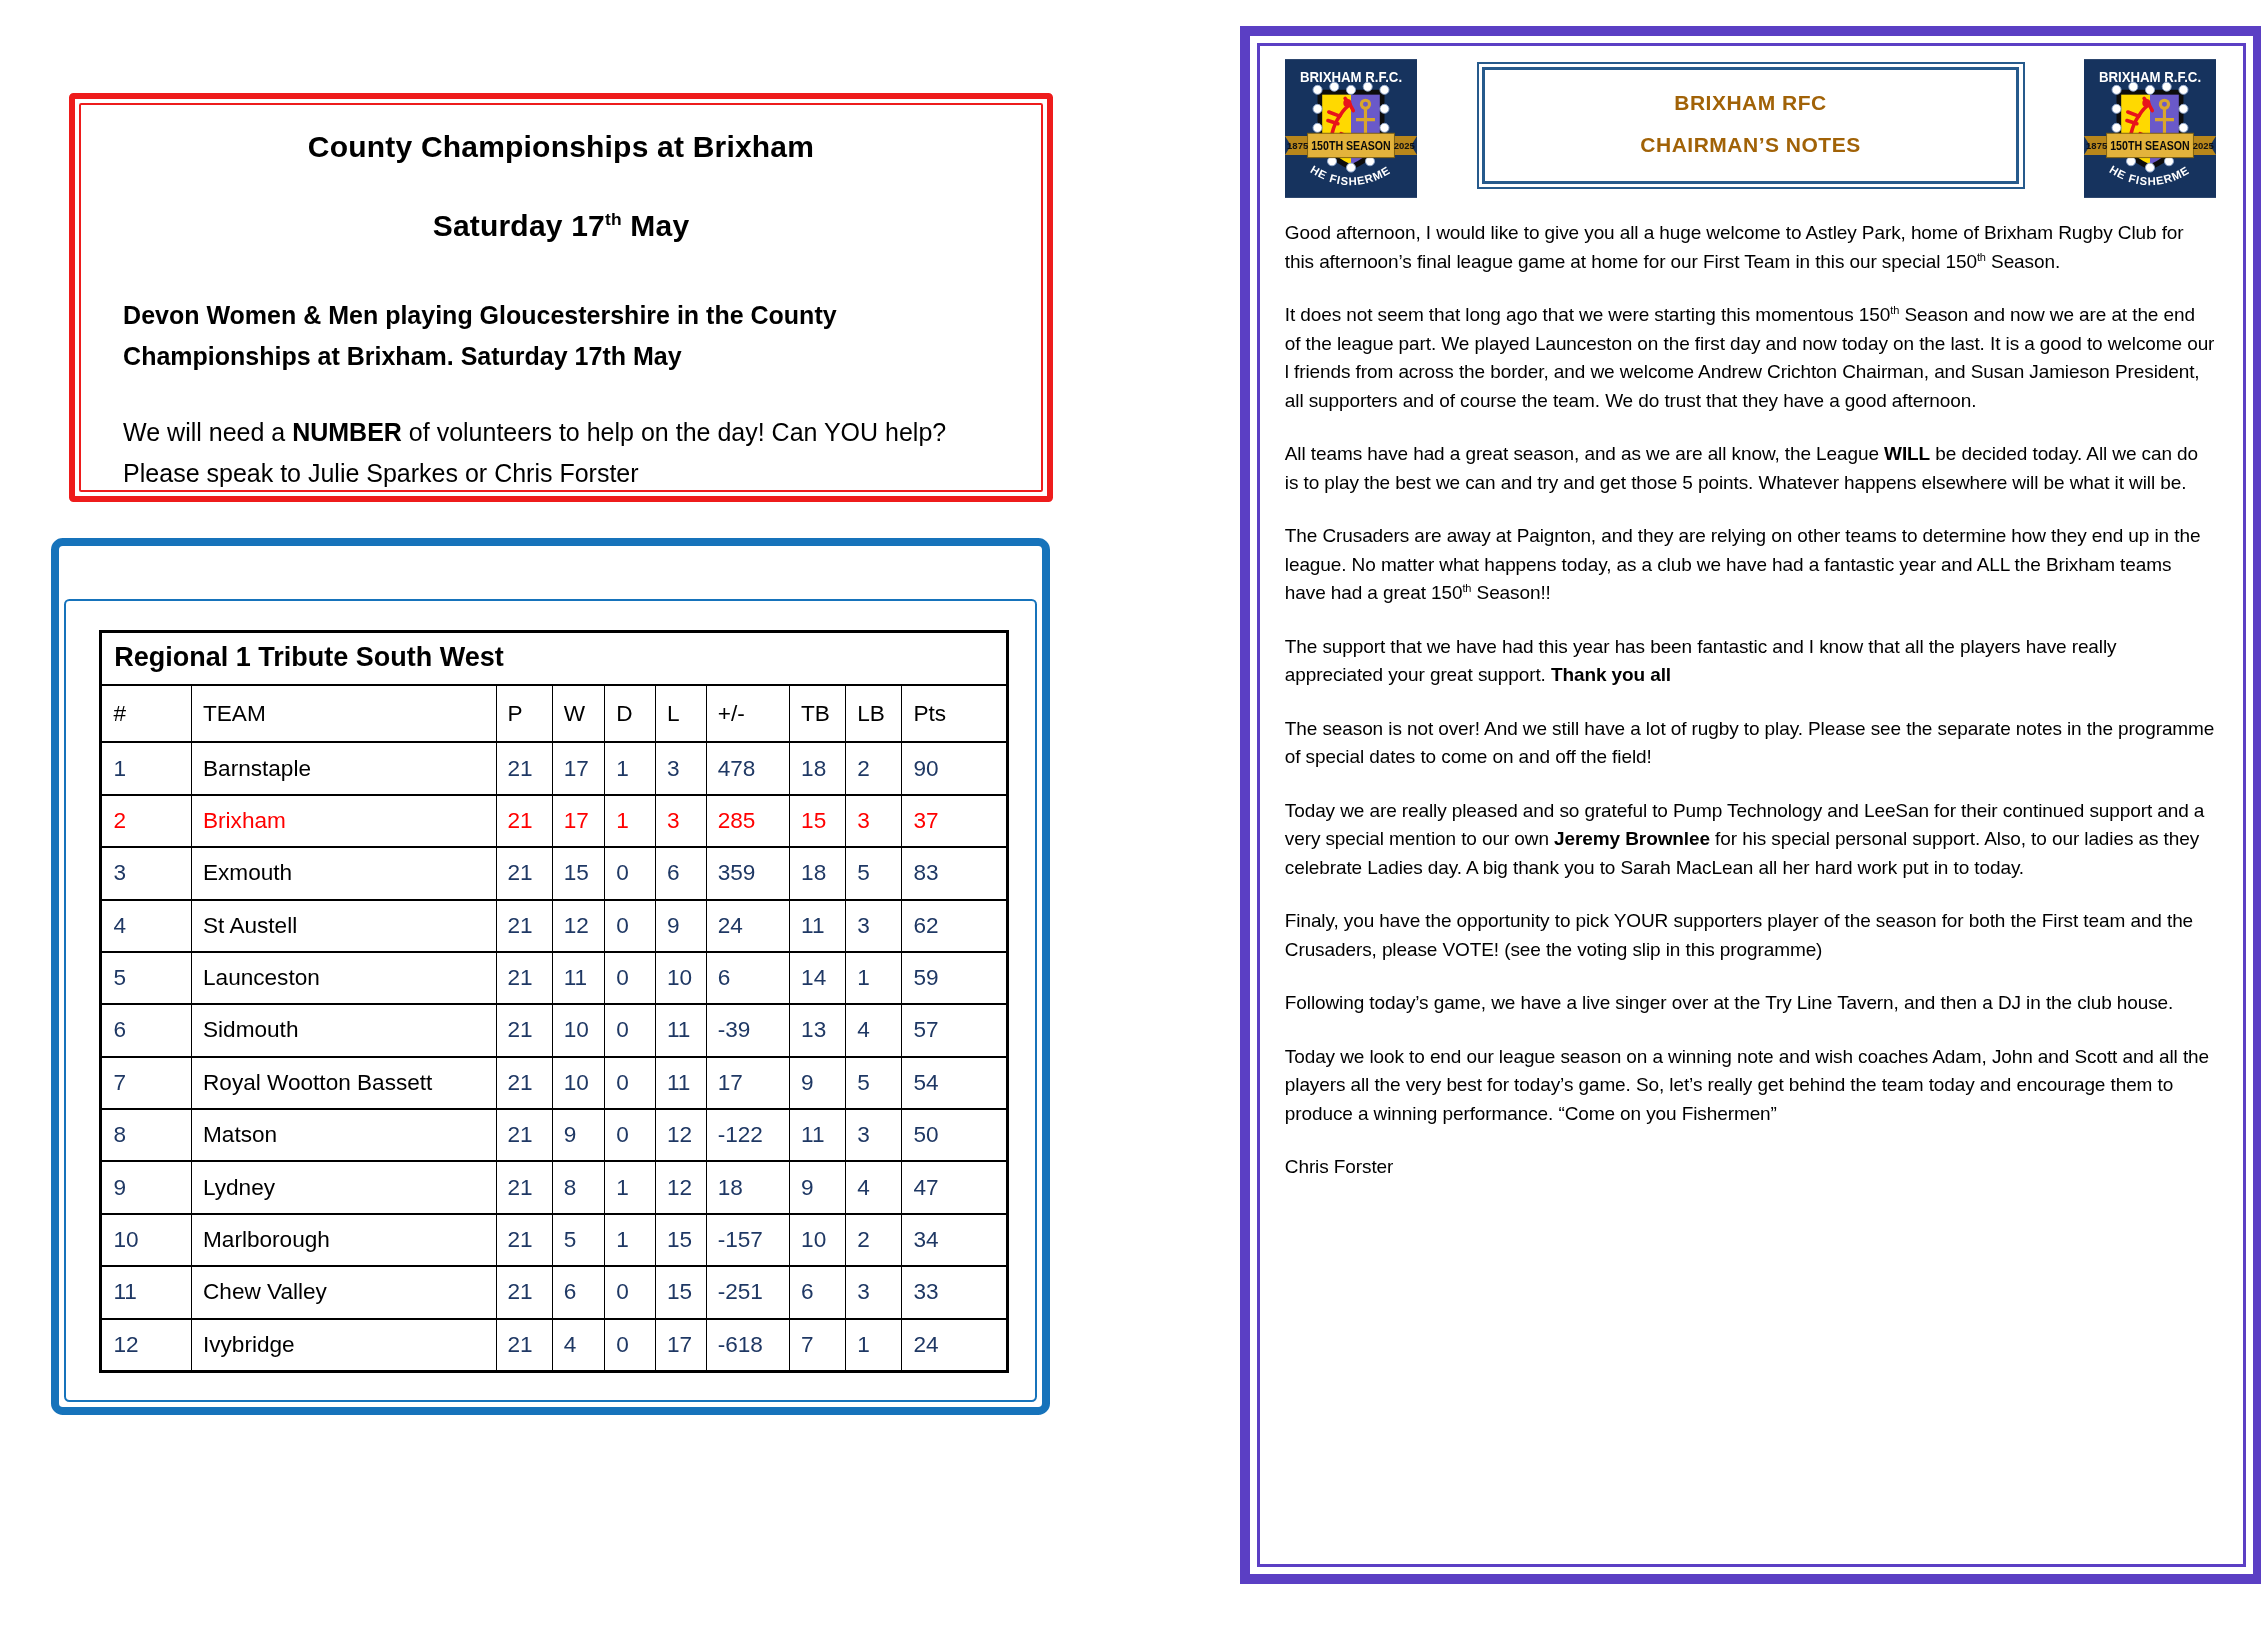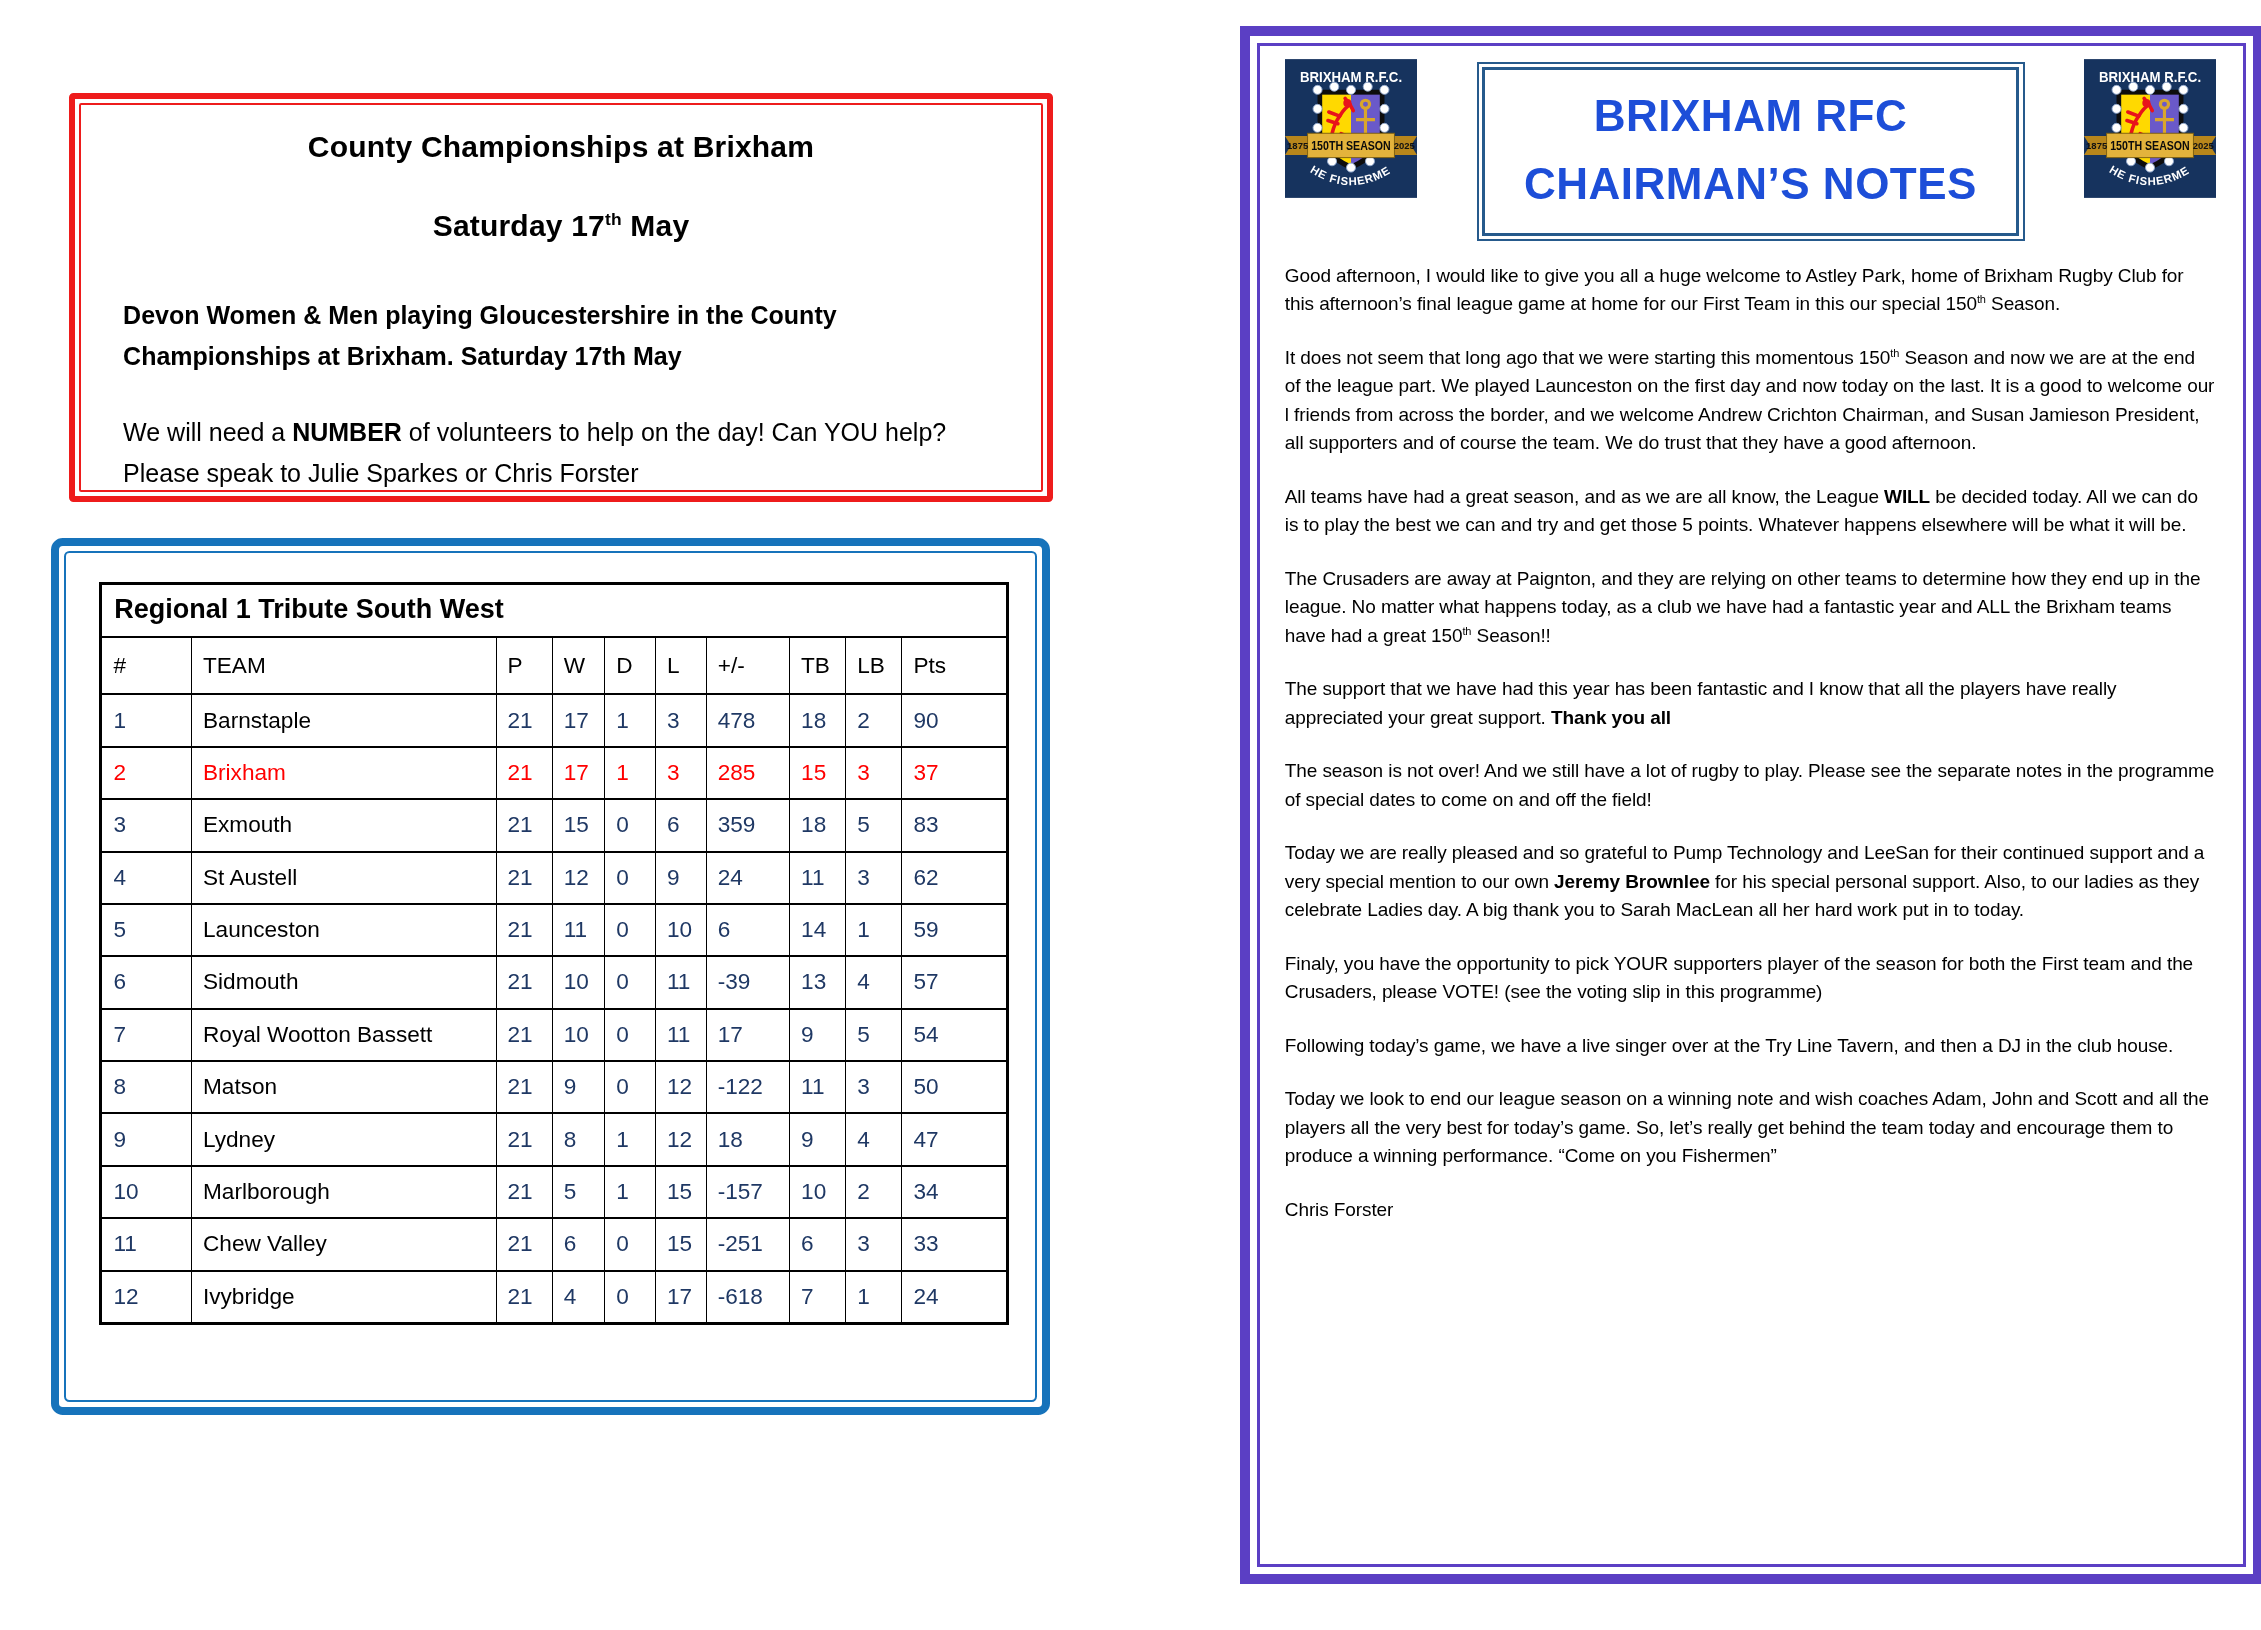--- a/index.html
+++ b/index.html
@@ -38,20 +38,21 @@
   .league-box {
     position: absolute; left: 51px; top: 538px;
     width: 999px; height: 877px;
     border: 8.1px solid #1673bb; border-radius: 11.8px;
     background: #fff;
   }
   .league-inner {
     position: absolute; inset: 5.4px;
     border: 2.7px solid #1673bb; border-radius: 5.4px;
     padding: 29px 26px 0 33px;
+    margin-top: 48px;
   }
   table.league { width: 100%; border-collapse: collapse; border: 3.2px solid #000; table-layout: fixed; }
   .league .title-cell {
     font-size: 27px; font-weight: 700; text-align: left; color: #000;
     padding: 9px 0 11px 11.8px; border-bottom: 2.3px solid #000;
   }
   .league th {
     font-size: 22.6px; font-weight: 400; text-align: left; color: #000;
     padding: 14.5px 0 14.5px 11px;
     border: 1.8px solid #000; border-top-width: 2.3px; border-bottom-width: 2.3px;
@@ -74,21 +75,21 @@
   }
   .notes-inner {
     position: absolute; inset: 6.8px;
     border: 3.6px solid #5b3fc4;
     padding: 13.6px 27px 0 25px;
   }
   .notes-header { display: flex; justify-content: space-between; align-items: flex-start; }
   .logo { width: 132px; height: 139px; flex: none; }
   .title-box { border: 2.3px solid #265a8c; padding: 3.2px; width: 548px; margin-top: 2.7px; background:#fff; }
   .title-box-inner { border: 3.6px solid #265a8c; text-align: center; padding: 21px 4.5px 23.5px; }
-  .notes-title { font-size: 44px; font-weight: 700; letter-spacing: 0.5px; color: #1d4ed8; }
+  .notes-title { font-size: 21px; font-weight: 700; letter-spacing: 0.5px; color: #a16207; }
   .notes-title + .notes-title { margin-top: 18px; }
   .notes-body {
     margin-top: 21px; font-size: 19px; line-height: 1.5; letter-spacing: -0.1px; color: #000;
     padding-right: 0.9px;
   }
   .notes-body p { margin: 0 0 25px; }
 </style>
 </head>
 <body>
 

